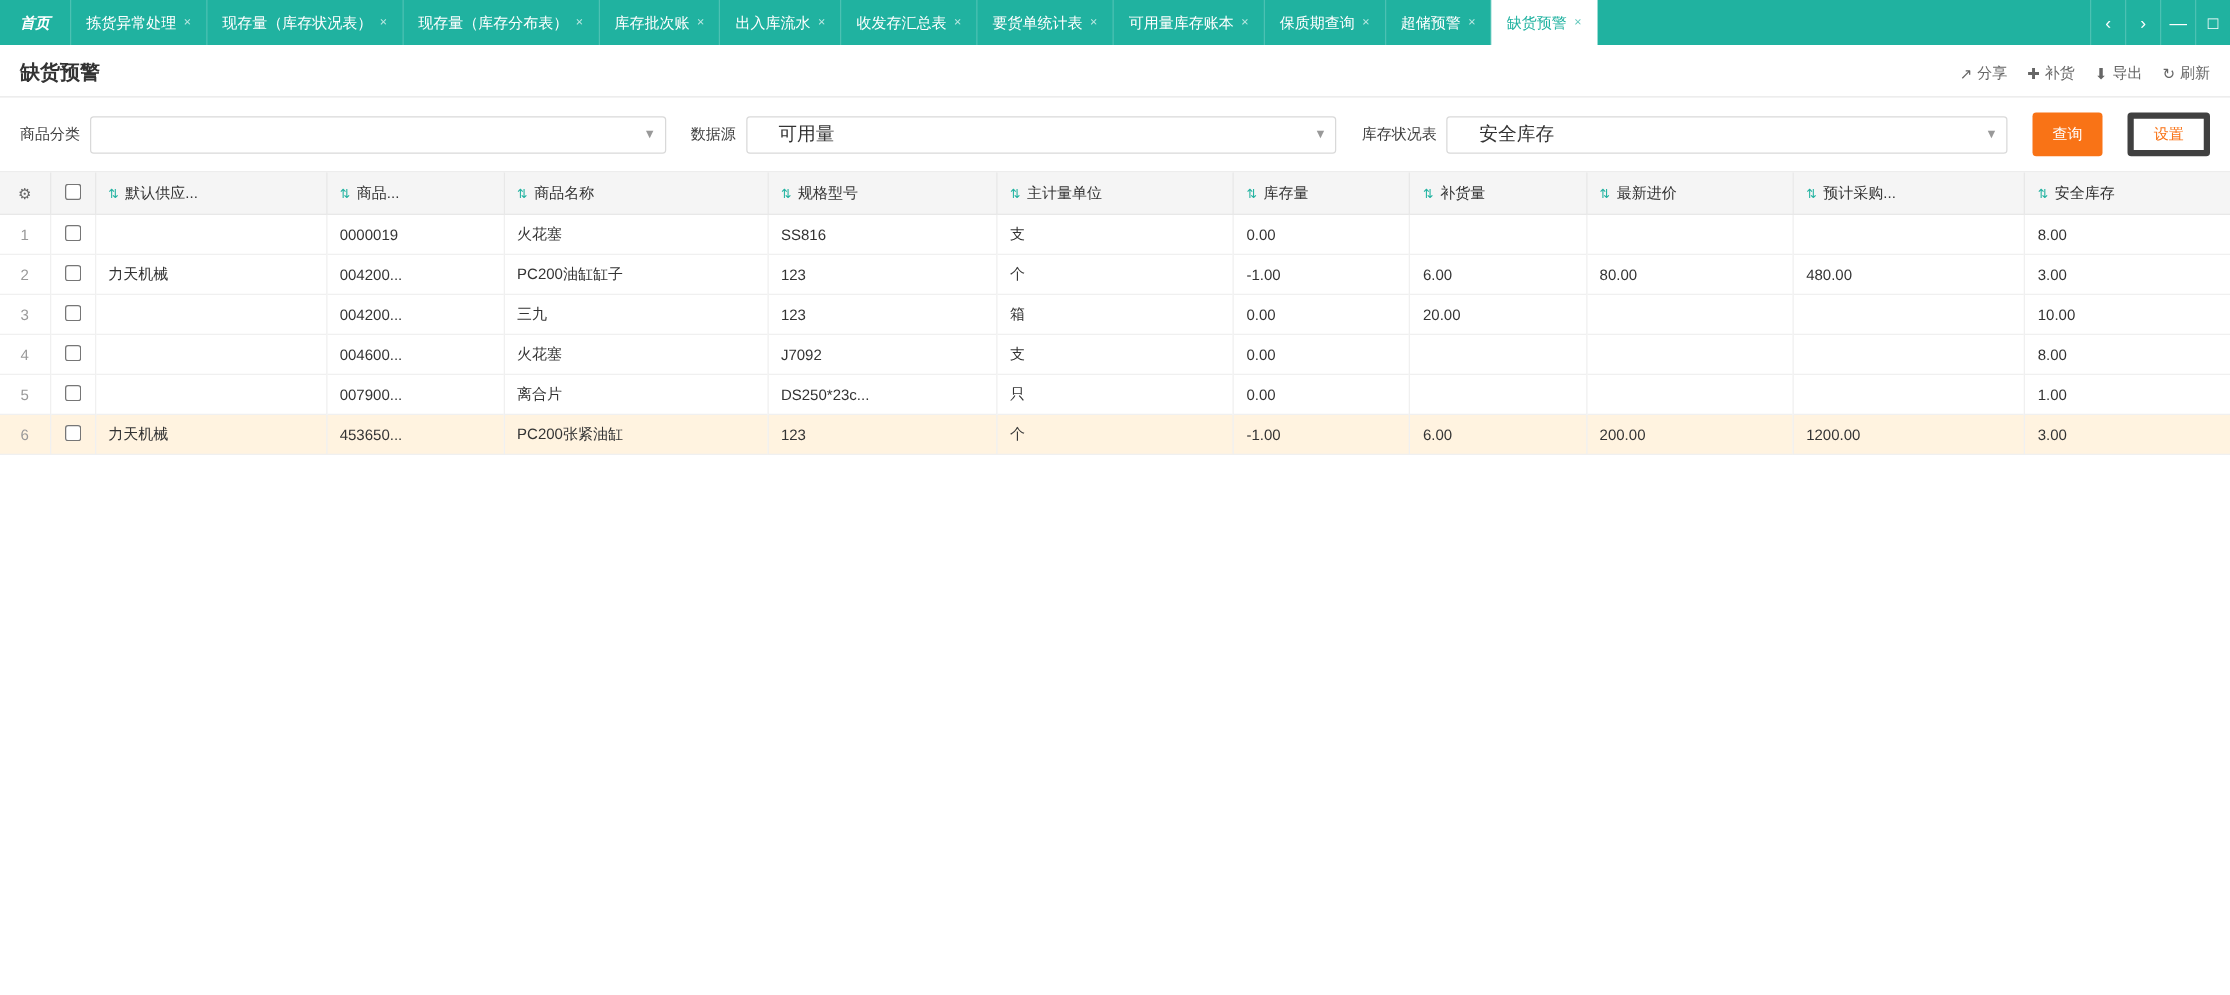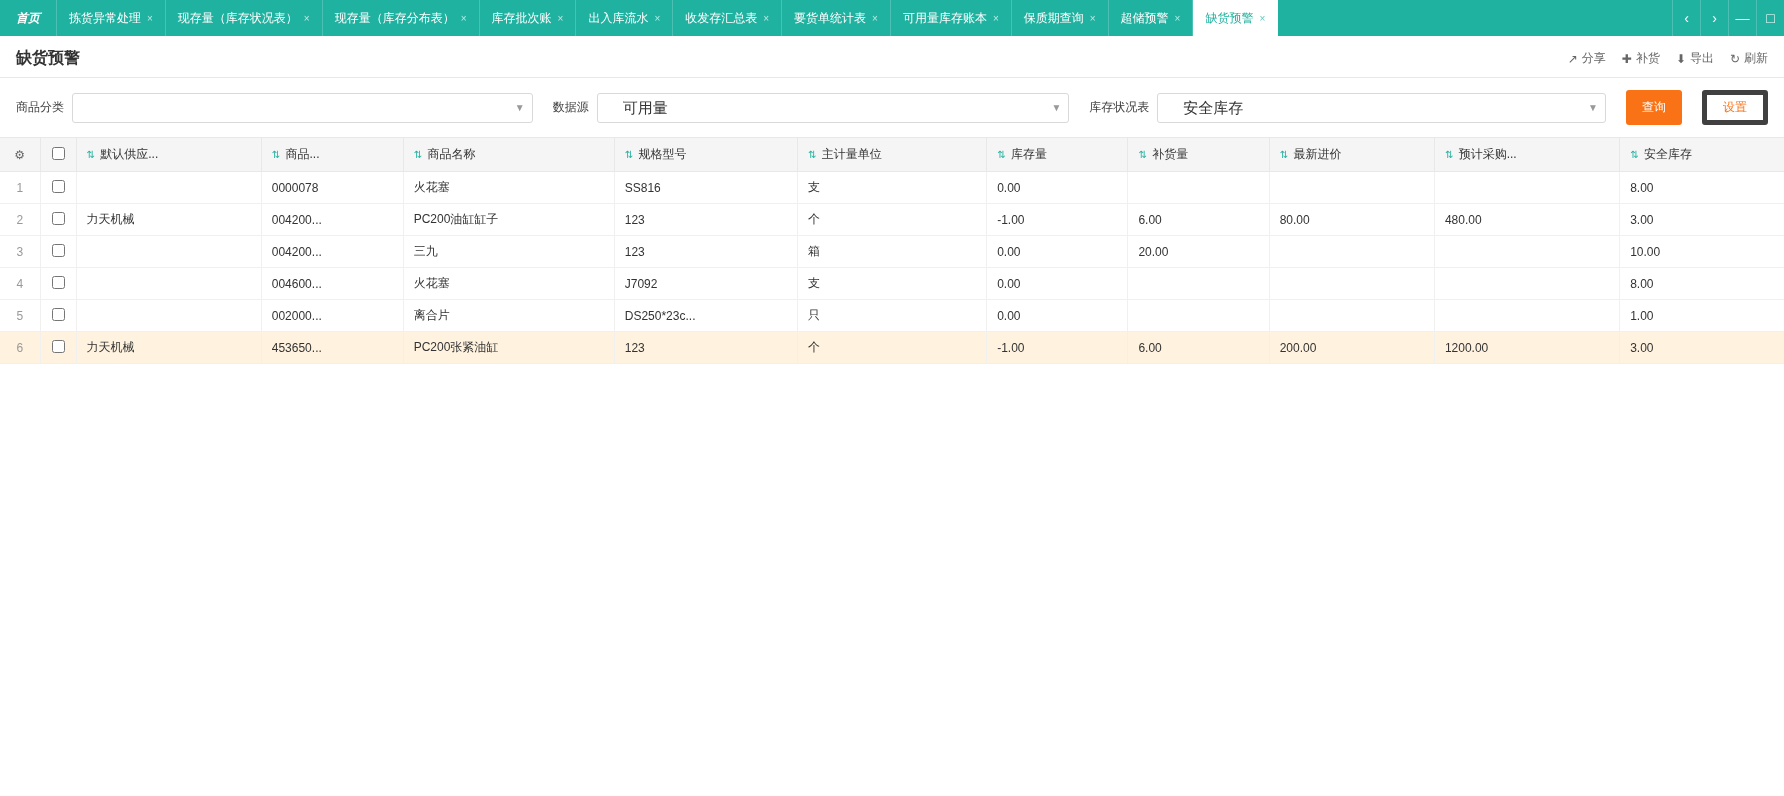--- a/index.html
+++ b/index.html
@@ -371,21 +371,21 @@
             <span>安全库存</span>
           </th>
         </tr>
       </thead>
       <tbody id="table-body">
 
       <tr>
       <td class="col-index">1</td>
       <td class="col-check"><input type="checkbox" style=""></td>
       <td></td>
-      <td>0000078</td>
+      <td>0000019</td>
       <td>火花塞</td>
       <td>SS816</td>
       <td>支</td>
       <td class="col-num">0.00</td>
       <td class="col-num"></td>
       <td class="col-num"></td>
       <td class="col-num"></td>
       <td class="col-num">8.00</td>
     </tr>
           <tr>
@@ -427,21 +427,21 @@
       <td class="col-num">0.00</td>
       <td class="col-num"></td>
       <td class="col-num"></td>
       <td class="col-num"></td>
       <td class="col-num">8.00</td>
     </tr>
           <tr>
       <td class="col-index">5</td>
       <td class="col-check"><input type="checkbox" style=""></td>
       <td></td>
-      <td>002000...</td>
+      <td>007900...</td>
       <td>离合片</td>
       <td>DS250*23c...</td>
       <td>只</td>
       <td class="col-num">0.00</td>
       <td class="col-num"></td>
       <td class="col-num"></td>
       <td class="col-num"></td>
       <td class="col-num">1.00</td>
     </tr>
           <tr class="highlighted">

